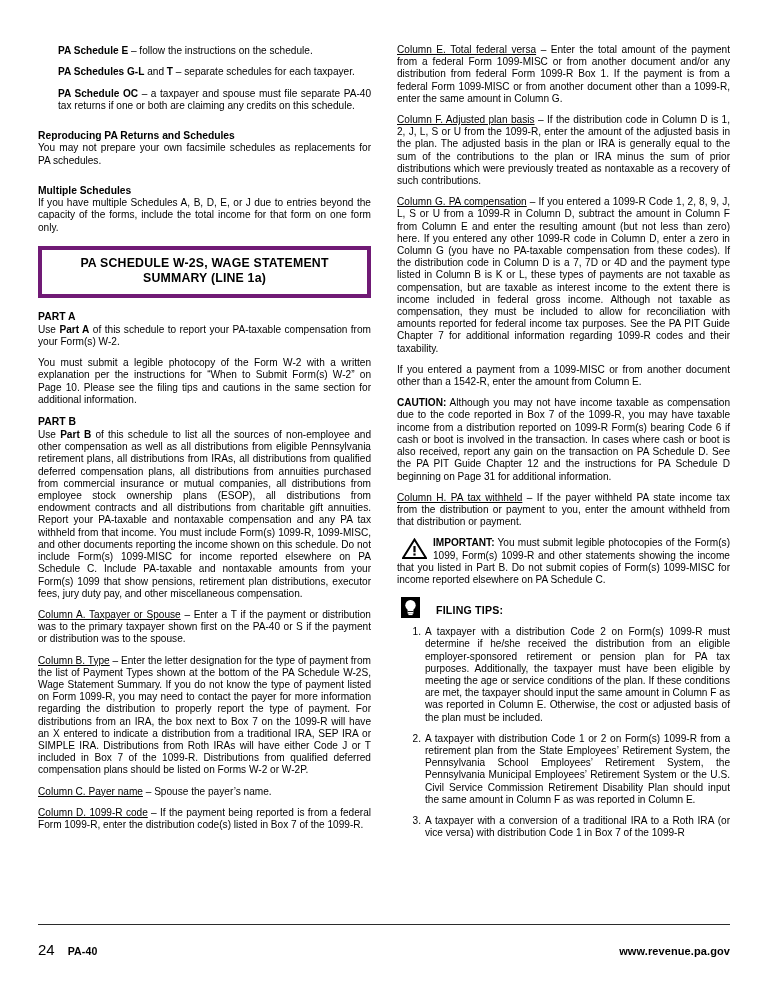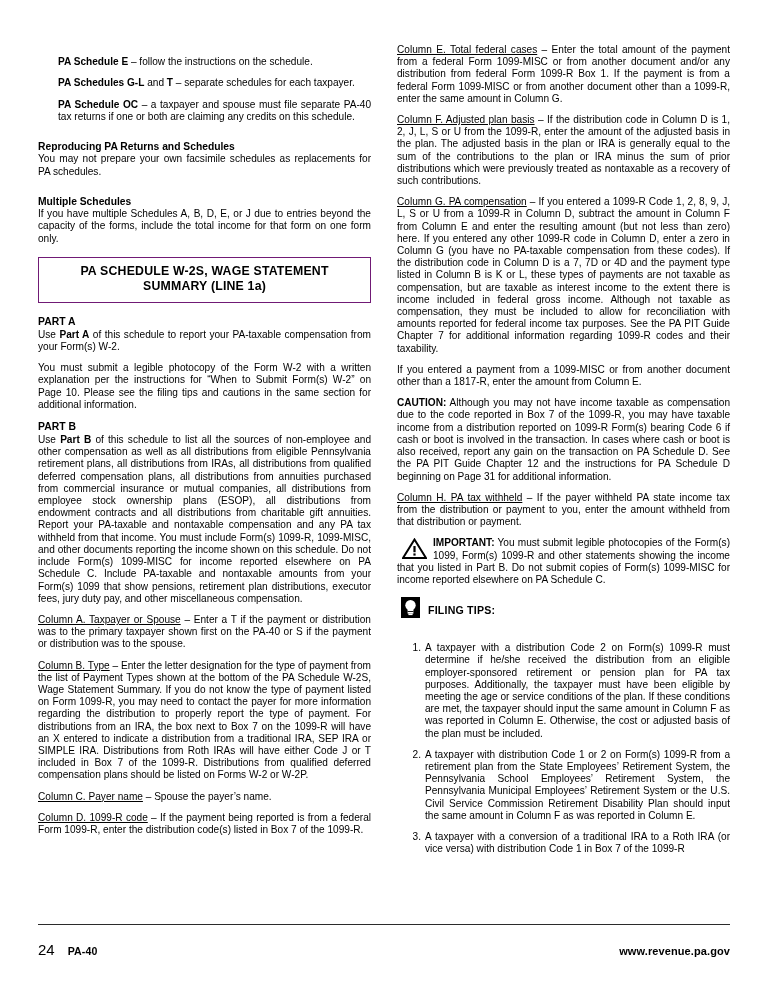--- a/index.html
+++ b/index.html
@@ -49,21 +49,21 @@
   }
   b, strong { font-weight: bold; }
   .u { text-decoration: underline; }
   .partlabel {
     font-weight: bold;
     font-size: 10.4px;
     line-height: 13px;
     margin: 0 0 1px 0;
   }
   .titlebox {
-    border: 1px solid #701a75;
+    border: 4px solid #701a75;
     text-align: center;
     font-weight: bold;
     font-size: 12.3px;
     line-height: 15.5px;
     letter-spacing: 0.2px;
     padding: 6px 4px 7px 4px;
     margin: 12px 0 12px 0;
   }
   
   .icon-para {
@@ -75,22 +75,22 @@
     width: 27px;
     height: 22px;
     margin: 1px 5px 0 4px;
     display: flex;
     align-items: flex-start;
     justify-content: center;
   }
   .tips-head {
     display: flex;
     align-items: center;
-    gap: 8px;
-    margin: 11px 0 20px 4px;
+    gap: 16px;
+    margin: 11px 0 4px 4px;
   }
   .tips-head .label {
     font-weight: bold;
     font-size: 10.6px;
     letter-spacing: 0.2px;
   }
   ol.tips {
     margin: 0;
     padding: 0;
     list-style: none;
@@ -174,27 +174,27 @@
 
       <p><span class="u">Column B. Type</span><span> – Enter the letter designation for the type of payment from the list of Payment Types shown at the bottom of the PA Schedule W-2S, Wage Statement Summary. If you do not know the type of payment listed on Form 1099-R, you may need to contact the payer for more information regarding the distribution to properly report the type of payment. For distributions from an IRA, the box next to Box 7 on the 1099-R will have an X entered to indicate a distribution from a traditional IRA, SEP IRA or SIMPLE IRA. Distributions from Roth IRAs will have either Code J or T included in Box 7 of the 1099-R. Distributions from qualified deferred compensation plans should be listed on Forms W-2 or W-2P.</span></p>
 
       <p><span class="u">Column C. Payer name</span><span> – Spouse the payer’s name.</span></p>
 
       <p class="last"><span class="u">Column D. 1099-R code</span><span> – If the payment being reported is from a federal Form 1099-R, enter the distribution code(s) listed in Box 7 of the 1099-R.</span></p>
     </div>
 
     <div class="col">
 
-      <p><span class="u">Column E. Total federal cases</span><span> – Enter the total amount of the payment from a federal Form 1099-MISC or from another document and/or any distribution from federal Form 1099-R Box 1. If the payment is from a federal Form 1099-MISC or from another document other than a 1099-R, enter the same amount in Column G.</span></p>
+      <p><span class="u">Column E. Total federal versa</span><span> – Enter the total amount of the payment from a federal Form 1099-MISC or from another document and/or any distribution from federal Form 1099-R Box 1. If the payment is from a federal Form 1099-MISC or from another document other than a 1099-R, enter the same amount in Column G.</span></p>
 
       <p><span class="u">Column F. Adjusted plan basis</span><span> – If the distribution code in Column D is 1, 2, J, L, S or U from the 1099-R, enter the amount of the adjusted basis in the plan. The adjusted basis in the plan or IRA is generally equal to the sum of the contributions to the plan or IRA minus the sum of prior distributions which were previously treated as nontaxable as a recovery of such contributions.</span></p>
 
       <p><span class="u">Column G. PA compensation</span><span> – If you entered a 1099-R Code 1, 2, 8, 9, J, L, S or U from a 1099-R in Column D, subtract the amount in Column F from Column E and enter the resulting amount (but not less than zero) here. If you entered any other 1099-R code in Column D, enter a zero in Column G (you have no PA-taxable compensation from these codes). If the distribution code in Column D is a 7, 7D or 4D and the payment type listed in Column B is K or L, these types of payments are not taxable as compensation, but are taxable as interest income to the extent there is income included in federal gross income. Although not taxable as compensation, they must be included to allow for reconciliation with amounts reported for federal income tax purposes. See the PA PIT Guide Chapter 7 for additional information regarding 1099-R codes and their taxability.</span></p>
 
-      <p>If you entered a payment from a 1099-MISC or from another document other than a 1817-R, enter the amount from Column E.</p>
+      <p>If you entered a payment from a 1099-MISC or from another document other than a 1542-R, enter the amount from Column E.</p>
 
       <p><b>CAUTION:</b><span> Although you may not have income taxable as compensation due to the code reported in Box 7 of the 1099-R, you may have taxable income from a distribution reported on 1099-R Form(s) bearing Code 6 if cash or boot is involved in the transaction. In cases where cash or boot is also received, report any gain on the transaction on PA Schedule D. See the PA PIT Guide Chapter 12 and the instructions for PA Schedule D beginning on Page 31 for additional information.</span></p>
 
       <p><span class="u">Column H. PA tax withheld</span><span> – If the payer withheld PA state income tax from the distribution or payment to you, enter the amount withheld from that distribution or payment.</span></p>
 
       <p class="icon-para">
         <span class="icon-float">
           <svg width="25" height="21" viewBox="0 0 25 21" aria-hidden="true">
             <polygon points="12.5,1.5 24,20 1,20" fill="none" stroke="#000" stroke-width="2"></polygon>
             <rect x="11.4" y="8" width="2.2" height="6.2" fill="#000"></rect>

